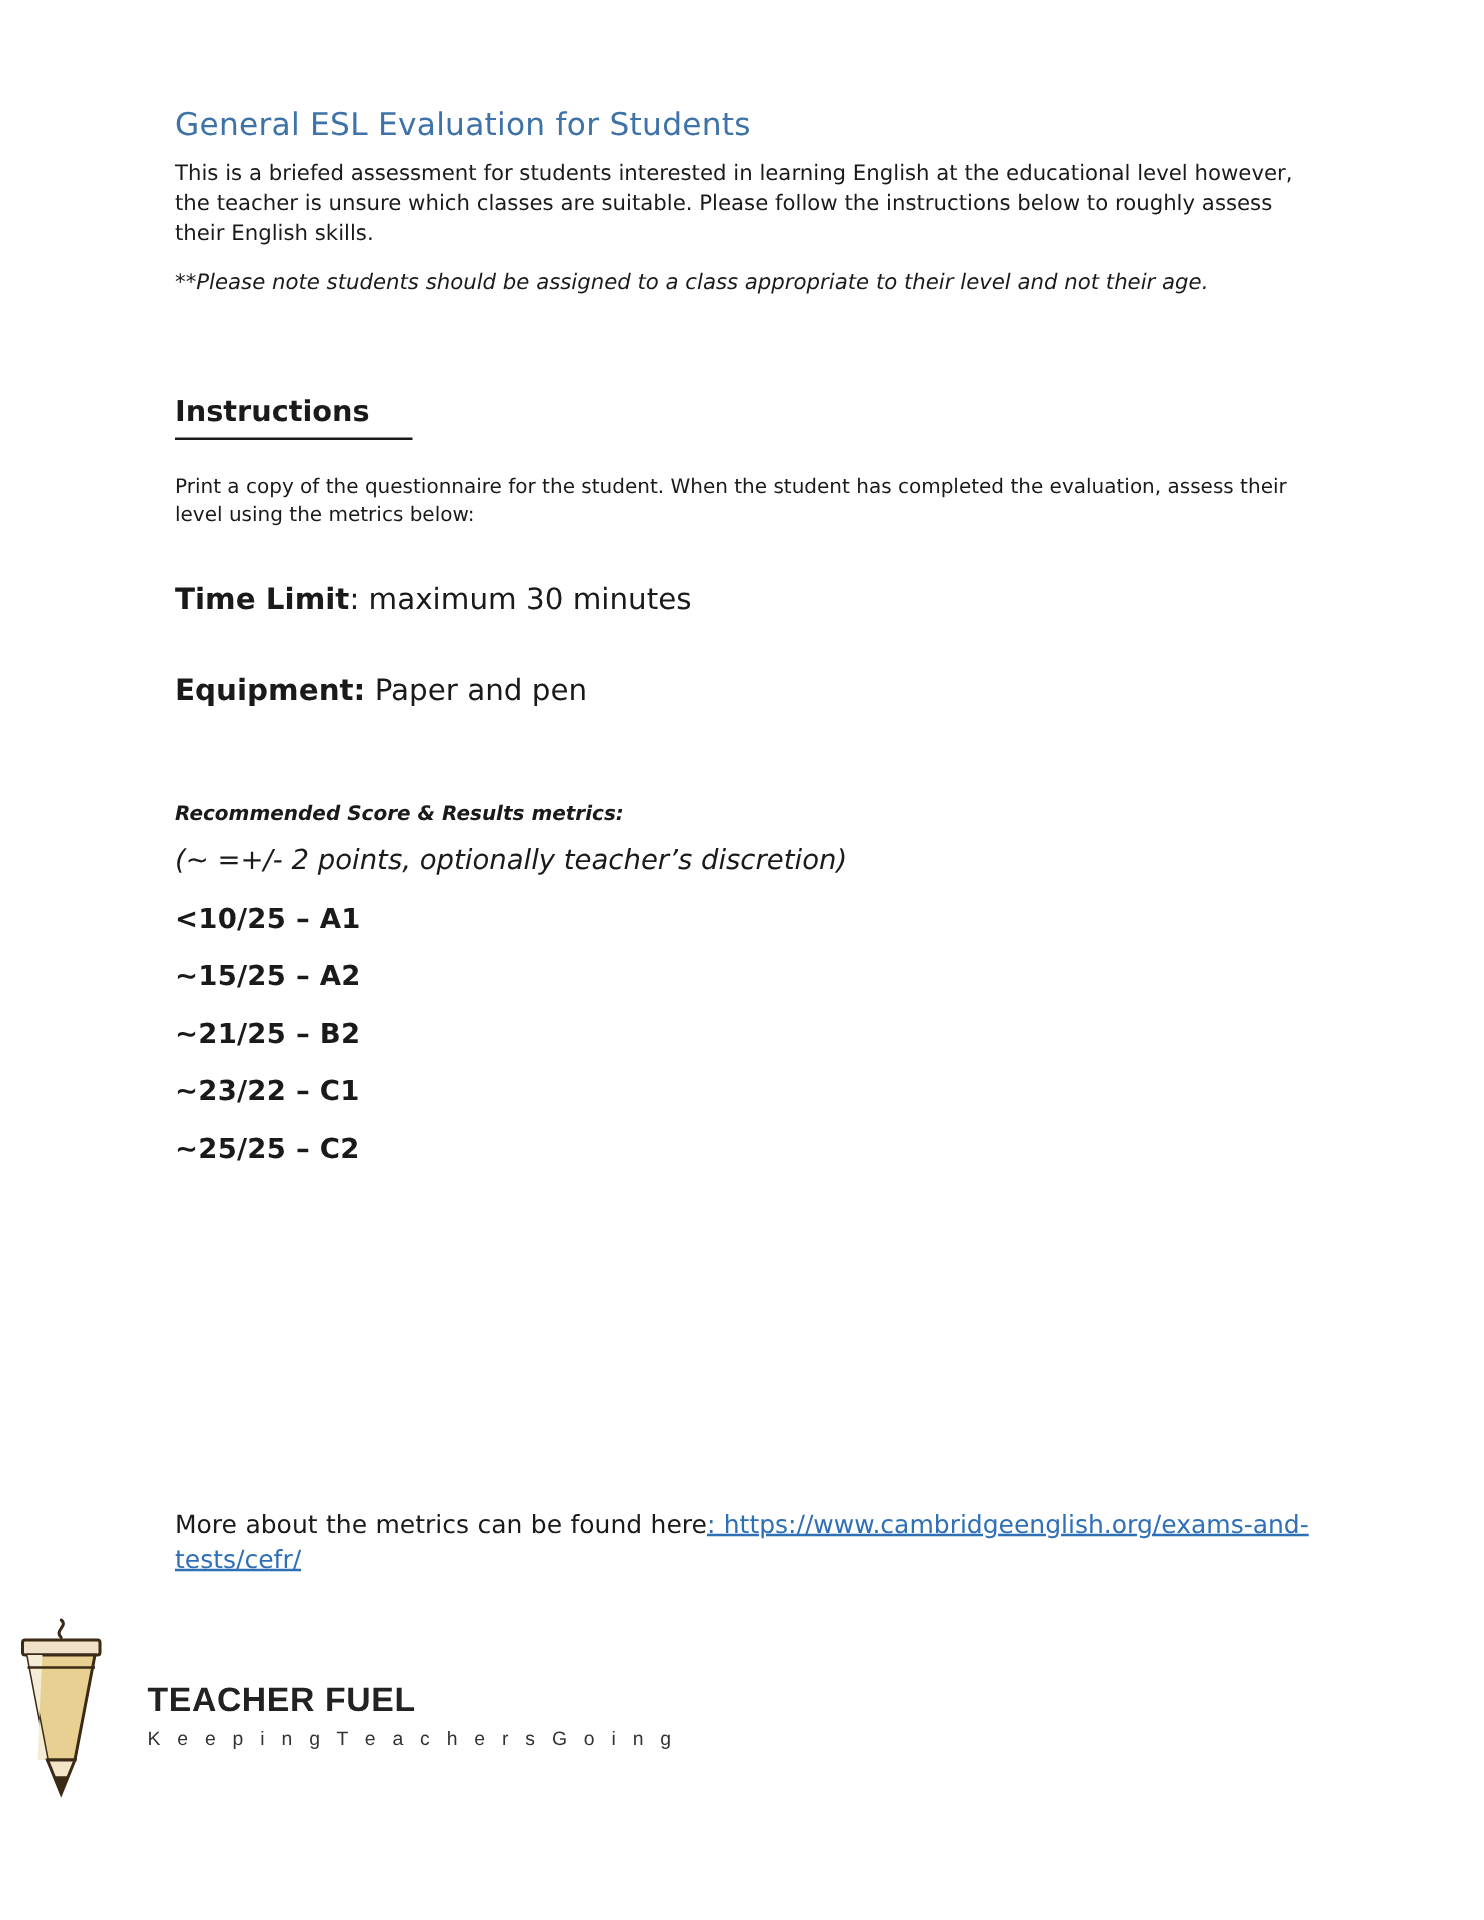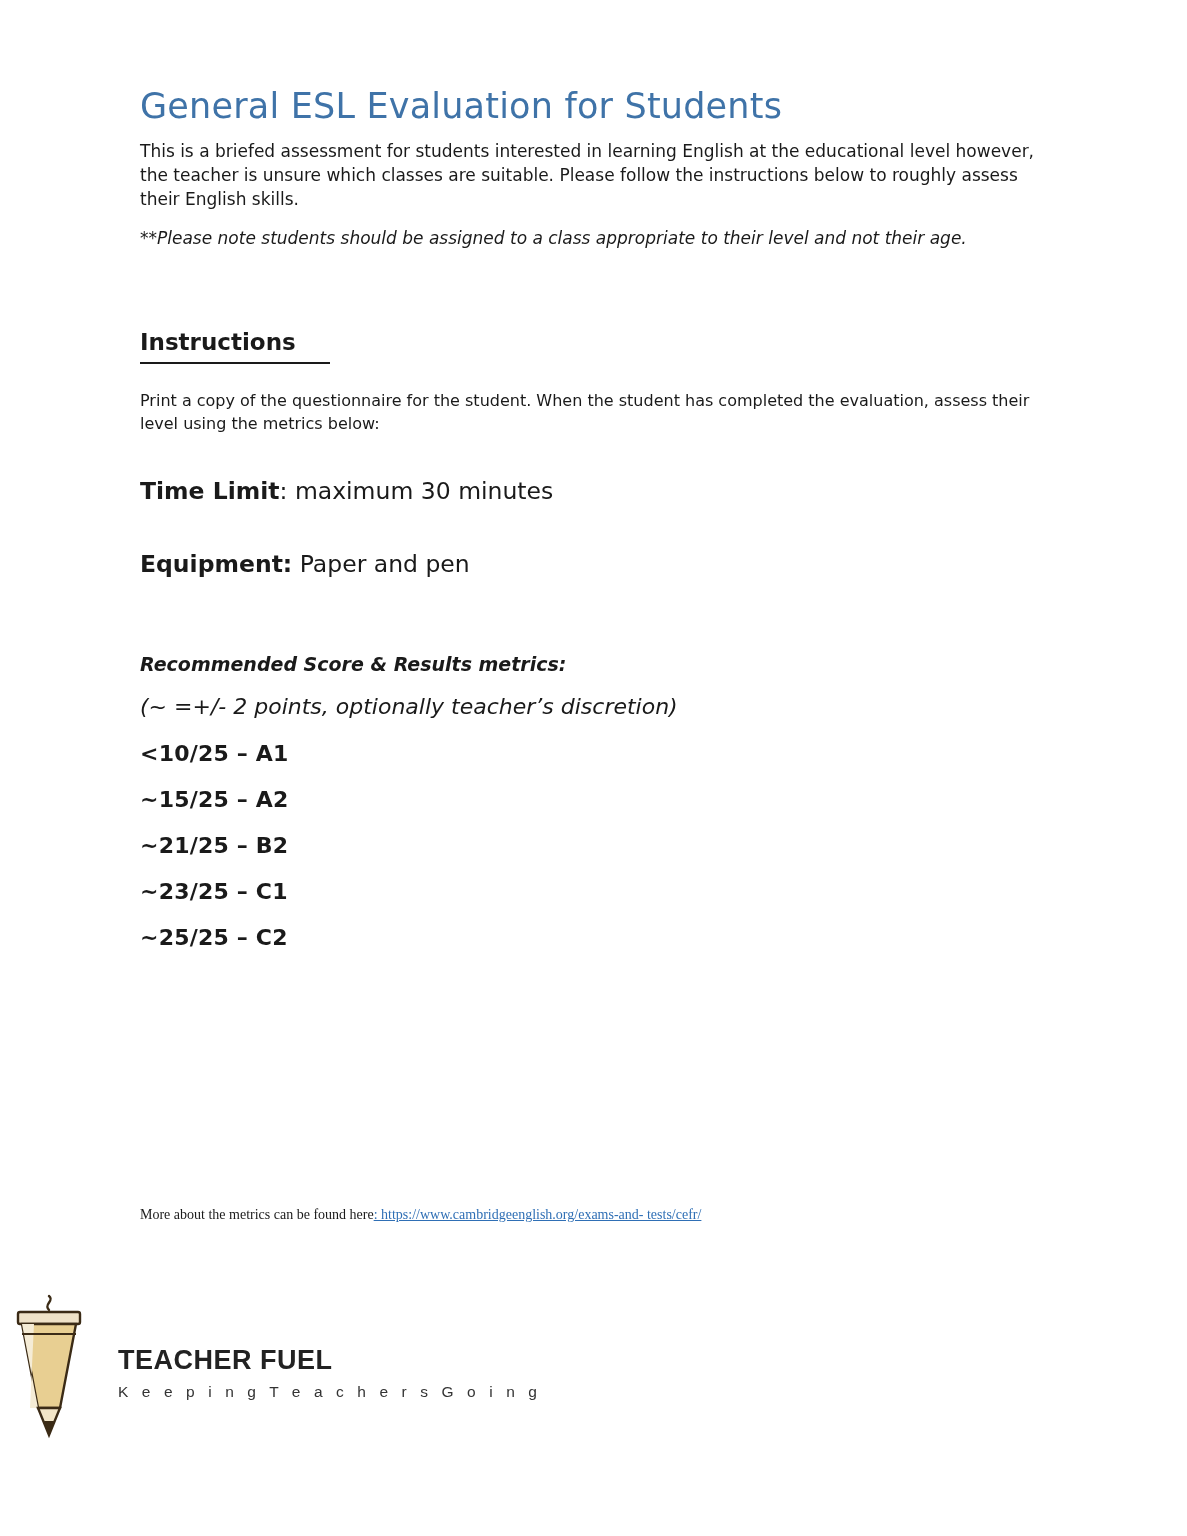--- a/index.html
+++ b/index.html
@@ -17,21 +17,21 @@
   }
   .page {
     position: relative;
     width: 1187px;
     height: 1536px;
     box-sizing: border-box;
     padding: 85px 140px 0 140px;
   }
   .doc-title {
     color: #3f73a8;
-    font-size: 35px;
+    font-size: 25px;
     font-weight: 400;
     letter-spacing: 0.2px;
     margin: 0 0 12px 0;
     line-height: 1.2;
   }
   .intro {
     font-size: 17px;
     line-height: 1.42;
     margin: 0 0 16px 0;
     max-width: 900px;
@@ -62,44 +62,43 @@
   .kv-line {
     font-size: 23.5px;
     line-height: 1.4;
     margin-top: 40px;
   }
   .kv-line .k {
     font-weight: bold;
   }
   .metrics-title {
     margin-top: 72px;
-    font-size: 19px;
+    font-size: 16px;
     font-weight: bold;
     font-style: italic;
   }
   .metrics-sub {
     margin-top: 14px;
     font-size: 22px;
     font-style: italic;
   }
   .metric-row {
     margin-top: 21px;
     font-size: 22px;
     font-weight: bold;
     letter-spacing: 0.2px;
   }
   .footer-link-block {
     position: absolute;
     left: 140px;
     right: 140px;
     top: 1205px;
-    font-size: 14px;
+    font-size: 20px;
     line-height: 1.42;
     text-align: justify;
-    font-family: Liberation Serif, serif;
   }
   .footer-link-block .lead {
     color: #1a1a1a;
   }
   .footer-link-block a {
     color: #2f6fb5;
     text-decoration: underline;
   }
   .logo-wrap {
     position: absolute;
@@ -158,21 +157,21 @@
   <p class="kv-line">
     <span class="k">Equipment:</span><span> Paper and pen</span>
   </p>
 
   <p class="metrics-title">Recommended Score &amp; Results metrics:</p>
   <p class="metrics-sub">(~ =+/- 2 points, optionally teacher’s discretion)</p>
 
   <div class="metric-row">&lt;10/25 – A1</div>
   <div class="metric-row">~15/25 – A2</div>
   <div class="metric-row">~21/25 – B2</div>
-  <div class="metric-row">~23/25 – C1</div>
+  <div class="metric-row">~23/22 – C1</div>
   <div class="metric-row">~25/25 – C2</div>
 
   <div class="footer-link-block">
     <span class="lead">More about the metrics can be found here</span><a href="#">: https://www.cambridgeenglish.org/exams-and- tests/cefr/</a>
   </div>
 
   <div class="logo-wrap">
     <div class="logo-mark">
       <svg width="100" height="150" viewBox="0 0 100 150" xmlns="http://www.w3.org/2000/svg">
 

